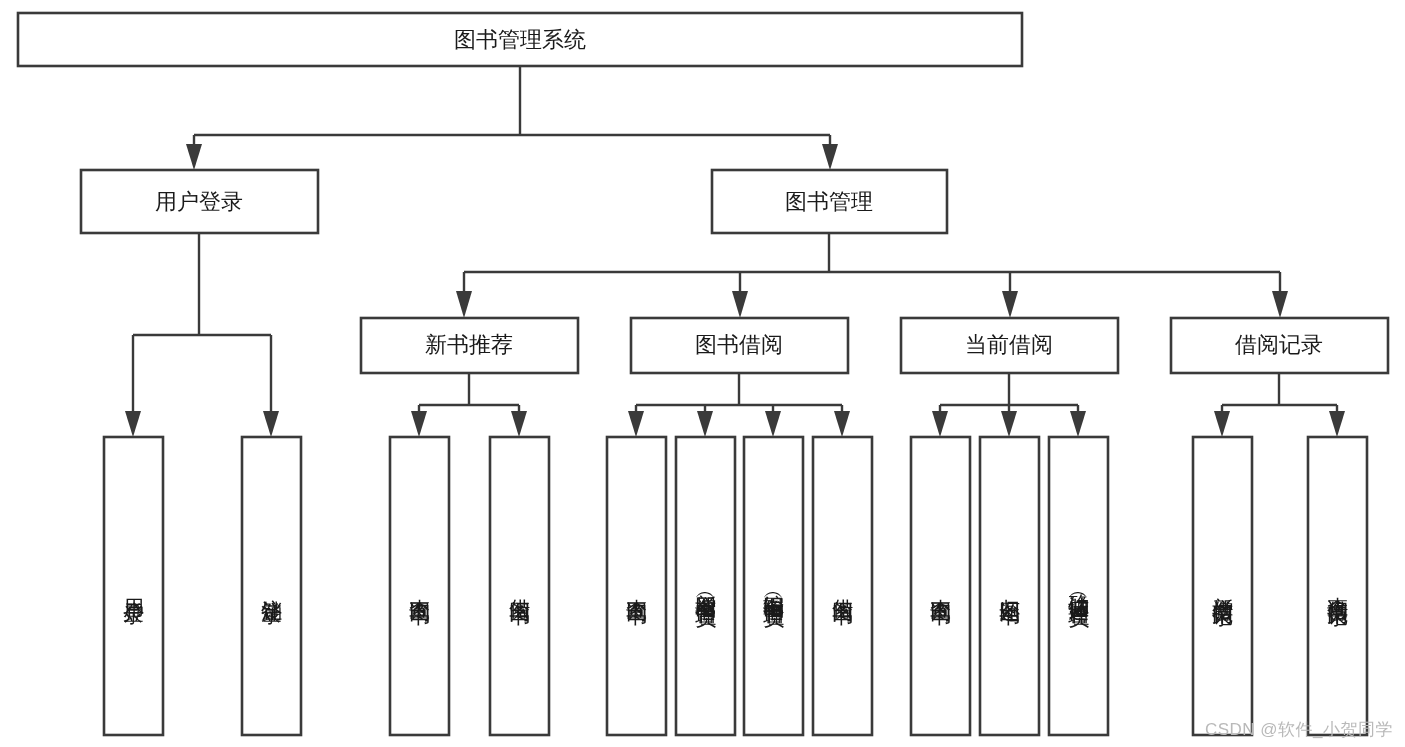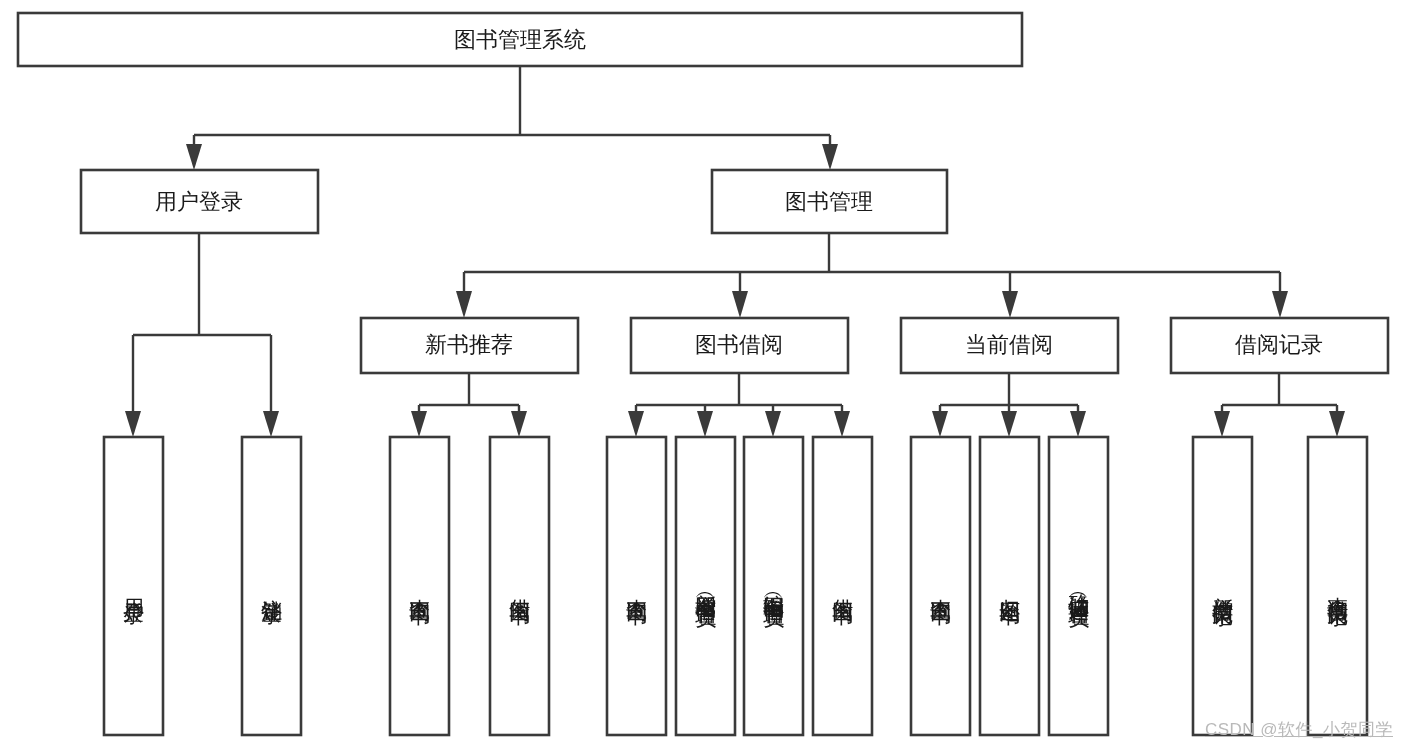--- a/index.html
+++ b/index.html
@@ -66,21 +66,20 @@
   }
   .watermark {
     position: absolute;
     right: 12px;
     bottom: 6px;
     font-family: "Liberation Sans", "DejaVu Sans", sans-serif;
     font-size: 17px;
     color: #b9b9b9;
     letter-spacing: 0.5px;
     white-space: nowrap;
-    text-decoration: underline;
   }
 </style>
 </head>
 <body>
 
 <div id="diagram-root">
 
   <svg id="tree-svg" viewBox="0 0 1405 747">
 
     <g>

